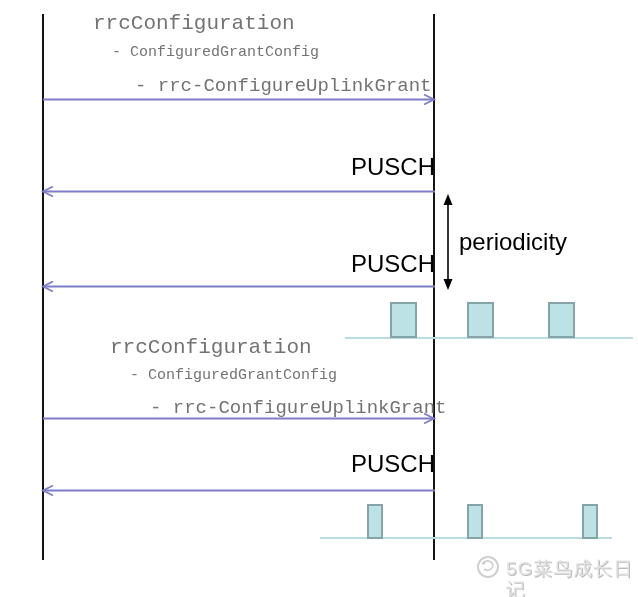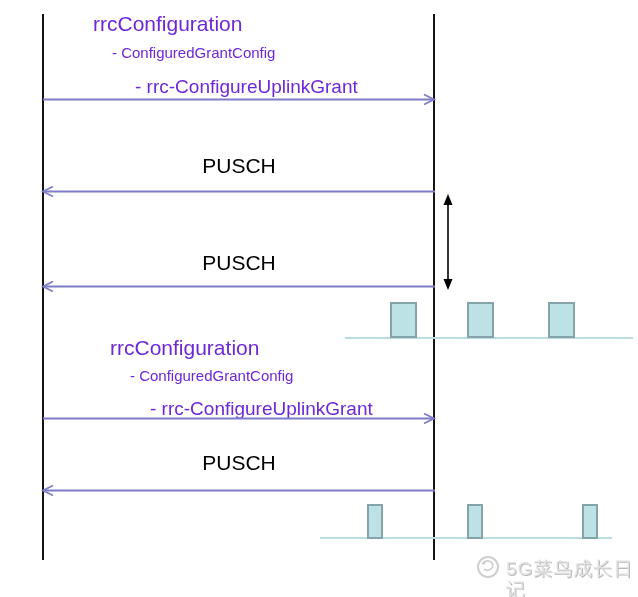--- a/index.html
+++ b/index.html
@@ -1,25 +1,25 @@
 <!DOCTYPE html>
 <html><head>
 <meta charset="utf-8">
 <style>
   html,body{margin:0;padding:0;background:#ffffff;}
   .canvas{
     position:relative;width:638px;height:597px;background:#ffffff;overflow:hidden;
     font-family:"Liberation Sans", sans-serif;color:#000;
   }
   .lifeline{position:absolute;width:2px;background:#141414;top:14px;height:546px;}
-  .lbl{position:absolute;line-height:1.15;white-space:nowrap;color:#6d28d9;}
+  .lbl{position:absolute;line-height:1.15;white-space:nowrap;color:#737373;font-family:Liberation Mono, monospace;}
   .cfg-title{font-size:21px;}
   .cfg-item{font-size:15px;}
   .cfg-sub{font-size:19px;}
-  .pusch{position:absolute;left:43px;width:392px;text-align:center;font-size:21px;line-height:1.1;}
+  .pusch{position:absolute;left:43px;width:392px;text-align:right;font-size:24px;line-height:1.1;}
   .periodicity{position:absolute;font-size:24px;line-height:1.1;}
   .arrow-svg{position:absolute;display:block;}
   .timeline{position:absolute;height:2px;background:#b9dde2;}
   .slot{position:absolute;background:#bde2e6;border:2px solid #84a4aa;box-sizing:border-box;}
   .watermark{position:absolute;font-size:19px;line-height:1.1;color:#e2e2e2;
     text-shadow:1px 1px 0 #b8b8b8, -1px -1px 0 #ffffff;letter-spacing:1px;}
 </style>
 </head>
 <body>
 
@@ -47,20 +47,21 @@
   <svg class="arrow-svg" style="left:41px;top:280px;" width="398" height="13">
     <line x1="3" y1="6.5" x2="394" y2="6.5" stroke="#7d7dc8" stroke-width="2"></line>
     <polyline points="12,1.5 2,6.5 12,11.5" fill="none" stroke="#7d7dc8" stroke-width="1.8"></polyline>
   </svg>
 
   <svg class="arrow-svg" style="left:440px;top:193px;" width="16" height="98">
     <line x1="8" y1="9" x2="8" y2="89" stroke="#000" stroke-width="1.6"></line>
     <polygon points="8,1 3.5,12 12.5,12" fill="#000"></polygon>
     <polygon points="8,97 3.5,86 12.5,86" fill="#000"></polygon>
   </svg>
+  <div class="periodicity" style="left:459px;top:229px;">periodicity</div>
 
   <div class="timeline" style="left:345px;top:337px;width:288px;"></div>
   <div class="slot" style="left:390px;top:302px;width:27px;height:36px;"></div>
   <div class="slot" style="left:467px;top:302px;width:27px;height:36px;"></div>
   <div class="slot" style="left:548px;top:302px;width:27px;height:36px;"></div>
 
   <div class="lbl cfg-title" style="left:110px;top:336px;">rrcConfiguration</div>
   <div class="lbl cfg-item" style="left:130px;top:367px;">- ConfiguredGrantConfig</div>
   <div class="lbl cfg-sub" style="left:150px;top:398px;">- rrc-ConfigureUplinkGrant</div>
 

